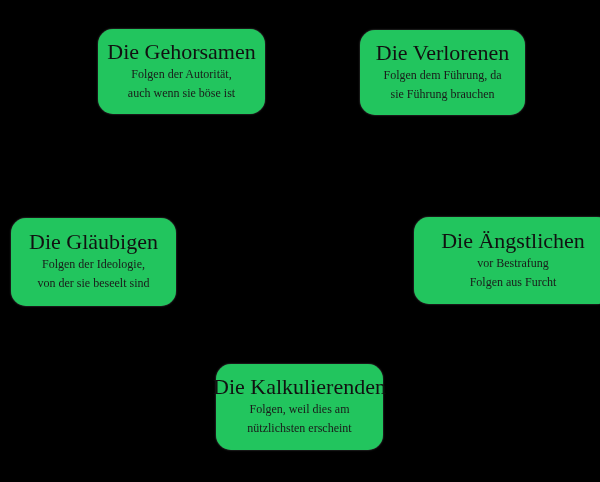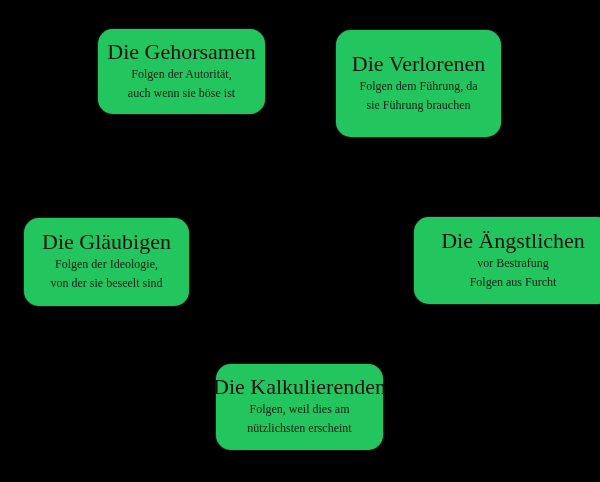--- a/index.html
+++ b/index.html
@@ -36,22 +36,22 @@
     color: #111111;
   }
   .node-desc {
     font-size: 12px;
     line-height: 19px;
     white-space: nowrap;
     color: #1a1a1a;
   }
   
   .node-1 { left: 98px;  top: 29px;  width: 167px; height: 85px; }
-  .node-2 { left: 336px; top: 30px;  width: 165px; height: 107px; }
-  .node-3 { left: 24px;  top: 218px; width: 165px; height: 88px; }
+  .node-2 { left: 360px; top: 30px;  width: 165px; height: 85px; }
+  .node-3 { left: 11px;  top: 218px; width: 165px; height: 88px; }
   .node-4 { left: 414px; top: 217px; width: 198px; height: 87px; }
   .node-5 { left: 216px; top: 364px; width: 167px; height: 86px; }
 </style>
 </head>
 <body>
 
 <div class="canvas">
 
   <div class="node node-1">
     <div class="node-title">Die Gehorsamen</div>

